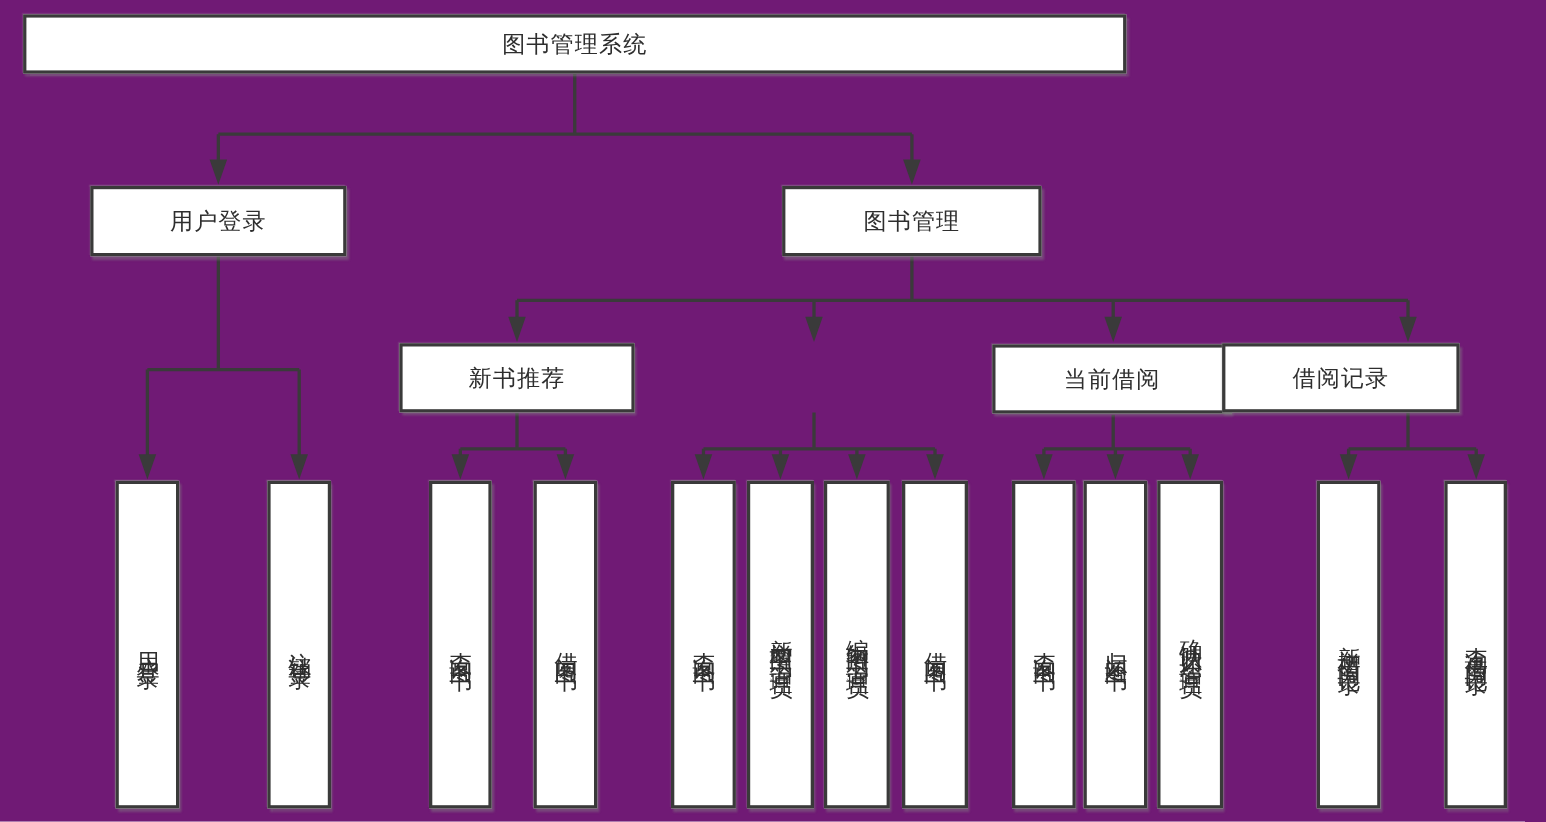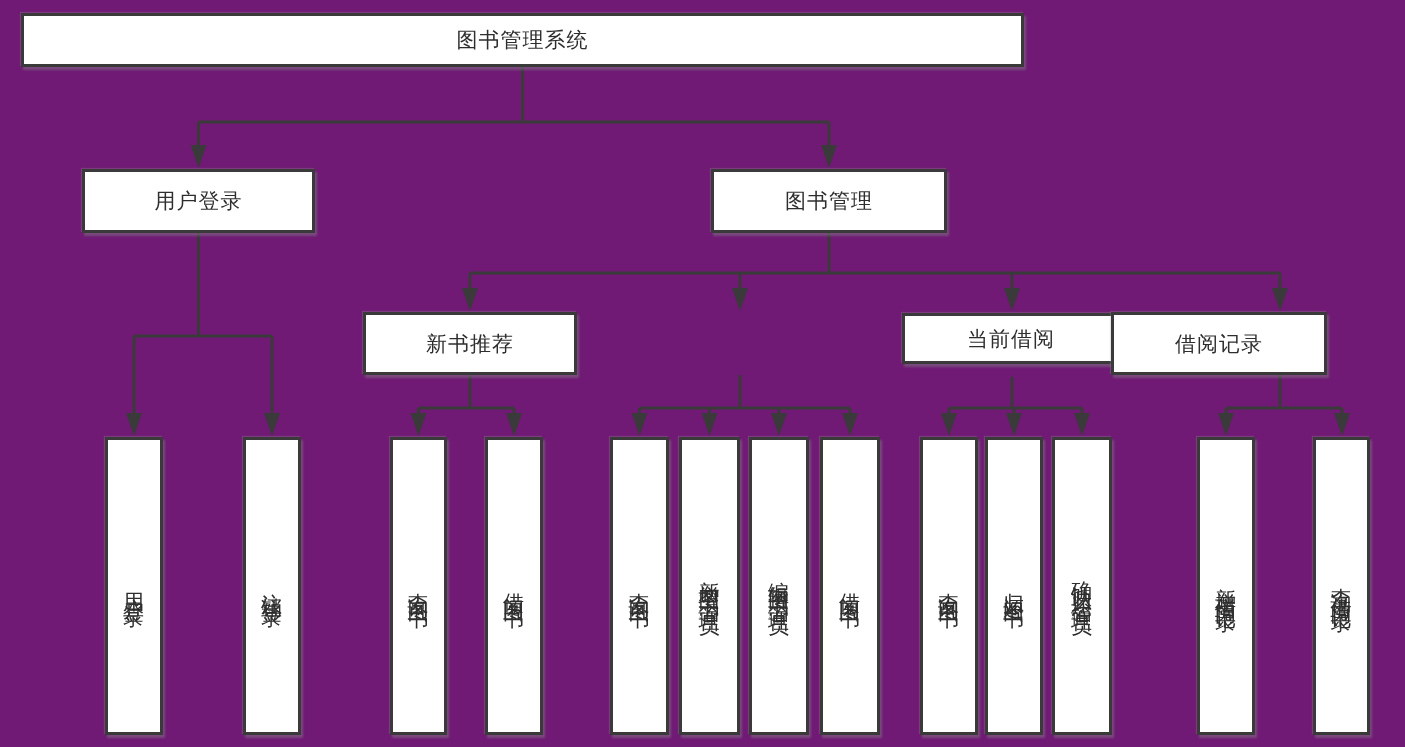--- a/index.html
+++ b/index.html
@@ -98,21 +98,21 @@
   <div class="node hnode" style="left:82px;top:169px;width:233px;height:64px;">
     <span>用户登录</span>
   </div>
   <div class="node hnode" style="left:711px;top:169px;width:236px;height:64px;text-align:center;">
     <span>图书管理</span>
   </div>
 
   <div class="node hnode" style="left:363px;top:312px;width:214px;height:63px;">
     <span>新书推荐</span>
   </div>
-  <div class="node hnode" style="left:902px;top:313px;width:218px;height:51px;">
+  <div class="node hnode" style="left:902px;top:313px;width:218px;height:63px;">
     <span>当前借阅</span>
   </div>
   <div class="node hnode" style="left:1111px;top:312px;width:216px;height:63px;">
     <span>借阅记录</span>
   </div>
 
   <div class="node leaf" style="left:105px;top:437px;width:58px;height:298px;">
     <span>用户登录</span>
   </div>
   <div class="node leaf" style="left:243px;top:437px;width:58px;height:298px;">

